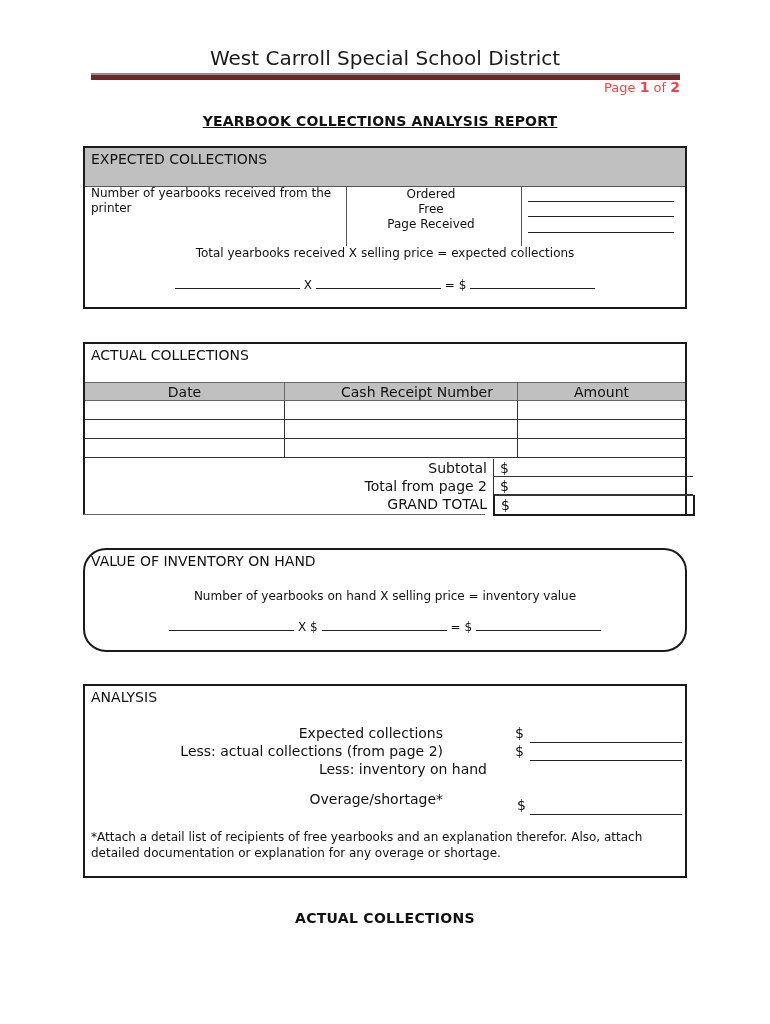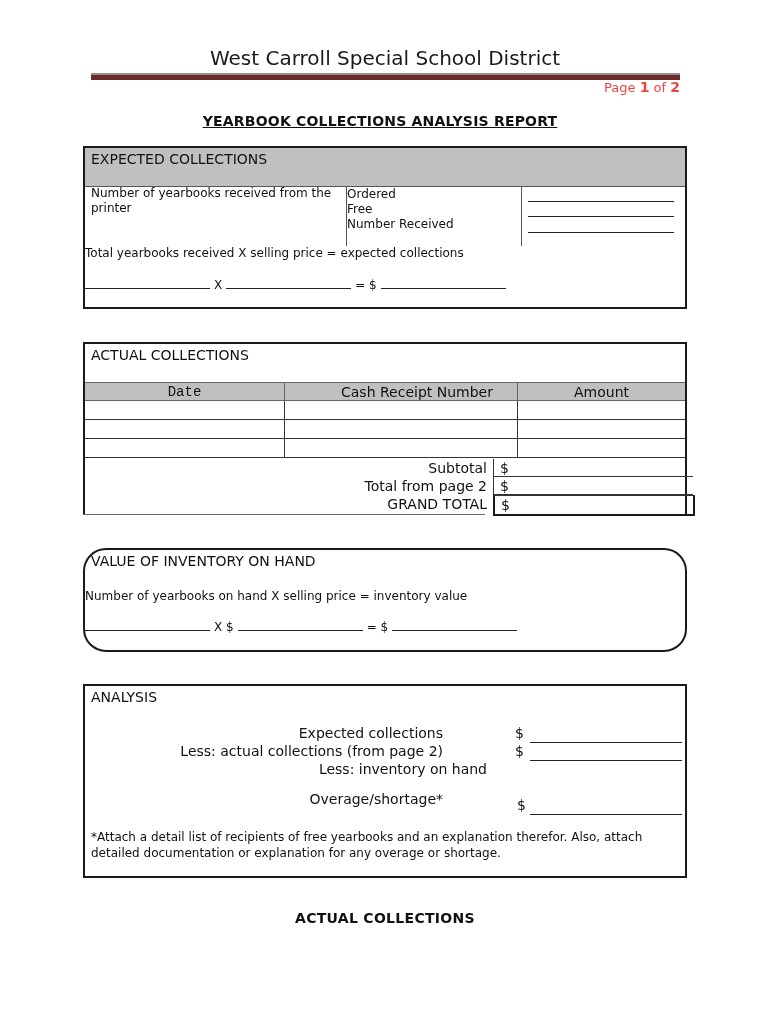--- a/index.html
+++ b/index.html
@@ -15,26 +15,26 @@
 
   .box { position: absolute; left: 83px; width: 600px; border: 2px solid #1a1a1a; box-sizing: content-box; background: #fff; }
   .box-head { font-size: 14px; padding: 3px 6px; color: #111; }
 
   
   #expected { top: 146px; height: 159px; }
   #expected .box-head { background: #c0c0c0; height: 32px; border-bottom: 1px solid #555; }
   .exp-row { position: absolute; top: 38px; left: 0; width: 600px; height: 62px; }
   .exp-left { position: absolute; left: 6px; top: 0; width: 250px; font-size: 12px; line-height: 15px; }
   .exp-vline1 { position: absolute; left: 261px; top: 0; height: 60px; border-left: 1px solid #555; }
-  .exp-labels { position: absolute; left: 262px; width: 168px; top: 1px; text-align: left; font-size: 12px; line-height: 15px; }
+  .exp-labels { position: absolute; left: 262px; width: 168px; top: 1px; text-align: center; font-size: 12px; line-height: 15px; }
   .exp-vline2 { position: absolute; left: 436px; top: 0; height: 60px; border-left: 1px solid #555; }
   .exp-lines { position: absolute; left: 443px; top: 13px; width: 146px; }
   .exp-lines div { border-bottom: 1px solid #222; height: 14px; margin-top: 0px; }
   .exp-lines div:first-child { height: 1px; }
-  .formula { position: absolute; left: 0; width: 600px; font-size: 12px; }
+  .formula { position: absolute; left: 0; width: 600px; text-align: center; font-size: 12px; }
   .blank { display: inline-block; width: 125px; border-bottom: 1px solid #222; height: 11px; vertical-align: baseline; }
   .sep { padding: 0 4px; }
 
   
   #actual { top: 342px; height: 170px; border-bottom: none; }
   #actual .box-head { height: 32px; }
   .act-table { position: absolute; left: 0; top: 38px; width: 600px; border-collapse: collapse; font-size: 14px; }
   .act-table th { background: #c0c0c0; font-weight: normal; height: 17px; padding: 0; border: 1px solid #666; border-top: 1px solid #666; }
   .act-table td { height: 18px; padding: 0; border: 1px solid #333; }
   .act-table th:first-child, .act-table td:first-child { border-left: none; }
@@ -75,41 +75,41 @@
 <div class="report-title">YEARBOOK COLLECTIONS ANALYSIS REPORT</div>
 
 <div class="box" id="expected">
   <div class="box-head">EXPECTED COLLECTIONS</div>
   <div class="exp-row">
     <div class="exp-left">Number of yearbooks received from the printer</div>
     <div class="exp-vline1"></div>
     <div class="exp-labels">
       <div>Ordered</div>
       <div>Free</div>
-      <div>Number Received</div>
+      <div>Page Received</div>
     </div>
     <div class="exp-vline2"></div>
     <div class="exp-lines" style="top:1px;">
       <div style="height:14px;"></div>
       <div style="height:14px;"></div>
       <div style="height:15px;"></div>
     </div>
   </div>
   <div class="formula" style="top:98px;">Total yearbooks received X selling price = expected collections</div>
   <div class="formula" style="top:129px;">
     <span class="blank"></span><span class="sep">X</span><span class="blank"></span><span class="sep">= $</span><span class="blank"></span>
   </div>
 </div>
 
 <div class="box" id="actual">
   <div class="box-head">ACTUAL COLLECTIONS</div>
   <table class="act-table">
     <thead>
       <tr>
-        <th style="width:199px;font-family:Liberation Mono, monospace;">Date</th>
+        <th style="width:199px;">Date</th>
         <th style="width:200px;padding-left:32px;">Cash Receipt Number</th>
         <th>Amount</th>
       </tr>
     </thead>
     <tbody>
       <tr>
         <td></td>
         <td></td>
         <td></td>
       </tr>

